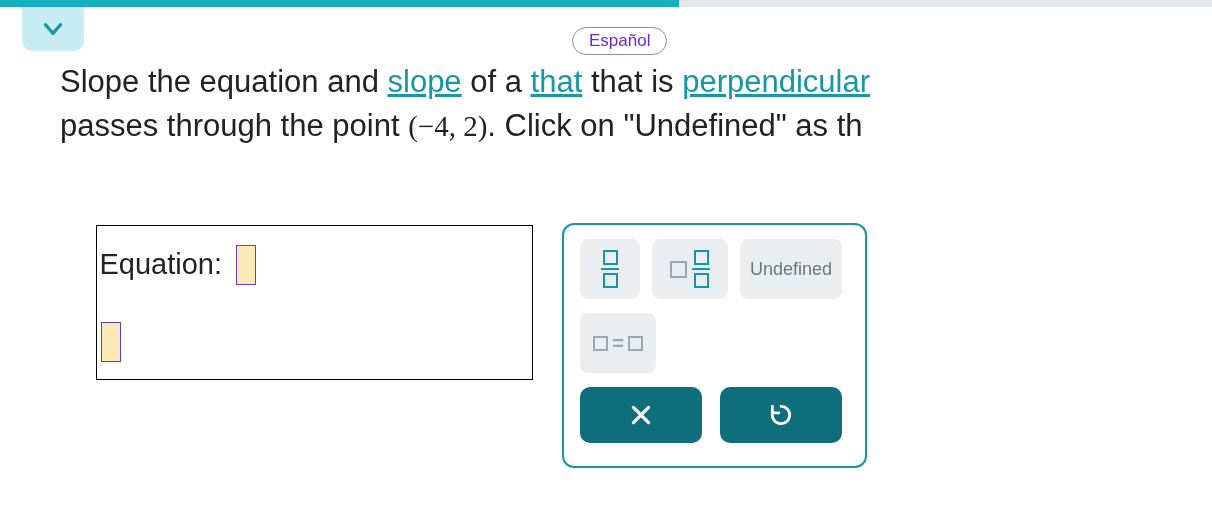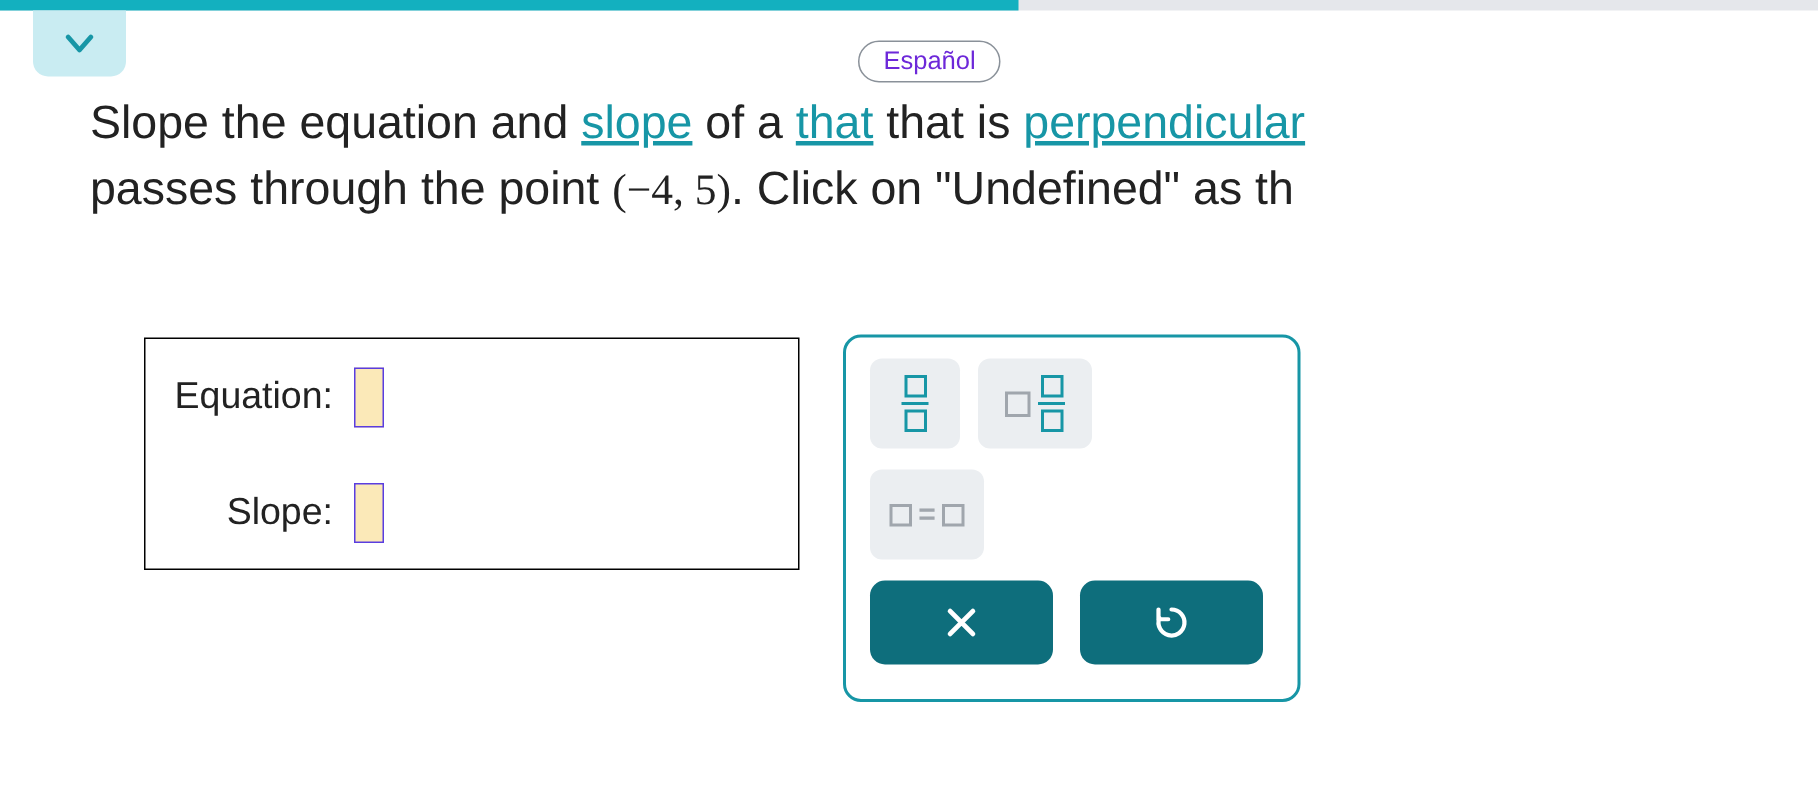--- a/index.html
+++ b/index.html
@@ -20,21 +20,21 @@
       position: absolute; top: 60px; left: 60px; right: 0;
       font-size: 31px; color: #222; line-height: 1.42; width: 1160px;
     }
     .question a.term { color: #1796a6; text-decoration: underline; cursor: pointer; }
     .point { font-family: 'Times New Roman', Times, serif; font-size: 29px; }
     .answer-box {
       position: absolute; top: 225px; left: 96px; width: 437px; height: 155px;
       border: 1.5px solid #000; background: #fff; padding: 0;
     }
     .answer-row { display: flex; align-items: center; height: 77px; }
-    .answer-label { width: 135px; text-align: right; font-size: 25px; color: #222; padding-right: 10px; }
+    .answer-label { width: 135px; text-align: right; font-size: 29px; color: #222; padding-right: 10px; }
     .answer-slot {
       width: 20px; height: 40px; border: 1.5px solid #5a3de0; background: #fbe9b8;
       margin-left: 4px; cursor: text;
     }
     .toolbox {
       position: absolute; top: 223px; left: 562px; width: 305px; height: 245px;
       border: 2px solid #1796a6; border-radius: 12px; background: #fff; padding: 14px 16px;
     }
     .tool-row { display: flex; gap: 12px; margin-bottom: 14px; }
     .tool-btn {
@@ -66,30 +66,29 @@
 
 <div class="expand-btn">
   <svg viewBox="0 0 24 24">
     <path d="M5 8l7 8 7-8" fill="none" stroke="#1796a6" stroke-width="3" stroke-linecap="round" stroke-linejoin="round"></path>
   </svg>
 </div>
 
 <button class="lang-btn">Español</button>
 
 <div class="question">
-  <span>Slope the equation and </span><a class="term">slope</a><span> of a </span><a class="term">that</a><span> that is </span><a class="term">perpendicular</a><br><span> passes through the point </span><span class="point">(−4, 5)</span><span>. Click on "Undefined" as th</span><br>
+  <span>Slope the equation and </span><a class="term">slope</a><span> of a </span><a class="term">that</a><span> that is </span><a class="term">perpendicular</a><br><span> passes through the point </span><span class="point">(−4, 2)</span><span>. Click on "Undefined" as th</span><br>
 </div>
 
 <div class="answer-box">
   <div class="answer-row">
     <div class="answer-label">Equation:</div>
     <div class="answer-slot"></div>
   </div>
   <div class="answer-row">
-    <div class="answer-label">Slope:</div>
     <div class="answer-slot"></div>
   </div>
 </div>
 
 <div class="toolbox">
   <div class="tool-row">
     <div class="tool-btn sq">
       <span class="frac-stack">
         <span class="sq-outline"></span>
         <span class="frac-bar"></span>
@@ -99,20 +98,21 @@
     <div class="tool-btn sq2">
       <span class="mixed">
         <span class="sq-outline-gray" style="width:17px;height:17px;"></span>
         <span class="frac-stack">
           <span class="sq-outline"></span>
           <span class="frac-bar"></span>
           <span class="sq-outline"></span>
         </span>
       </span>
     </div>
+    <div class="tool-btn txt">Undefined</div>
   </div>
   <div class="tool-row">
     <div class="tool-btn sq2">
       <span class="eq-inner">
         <span class="sq-outline-gray"></span>
         <span>=</span>
         <span class="sq-outline-gray"></span>
       </span>
     </div>
   </div>

